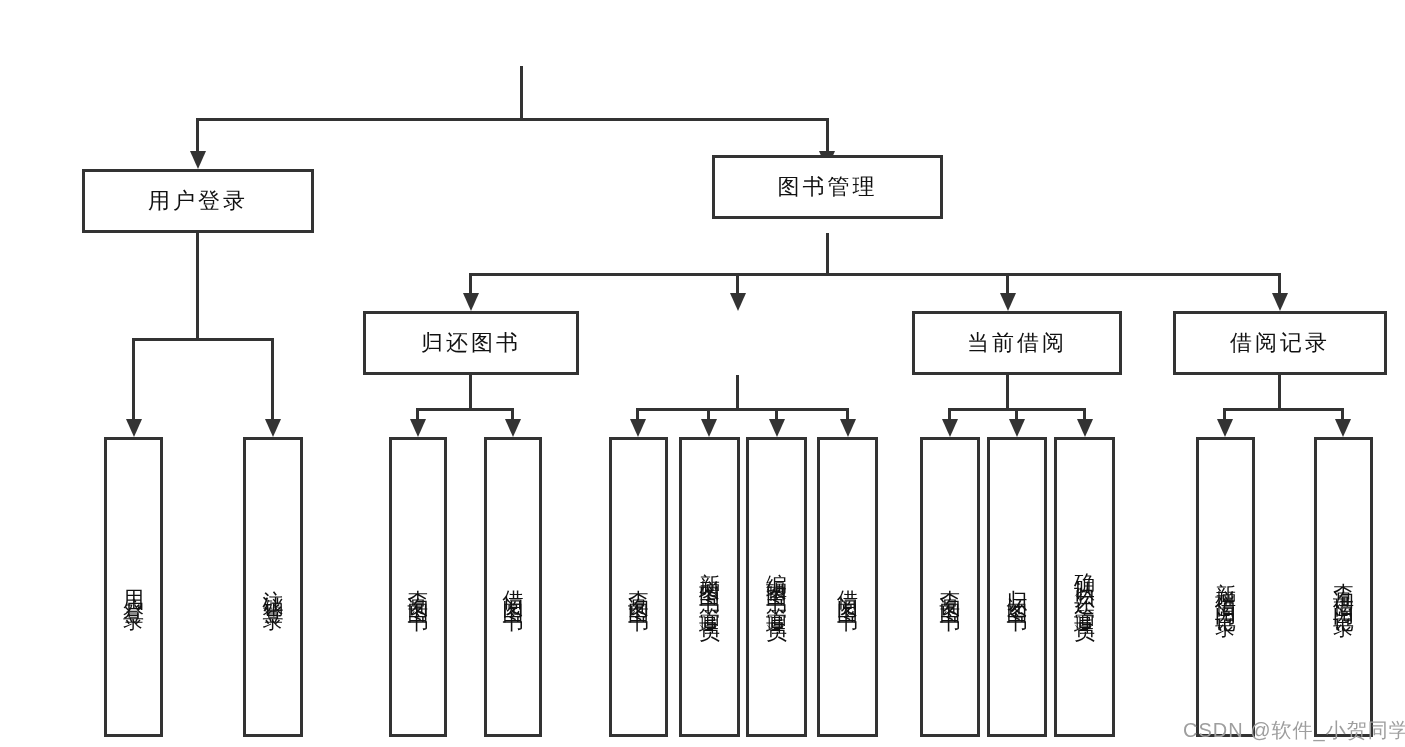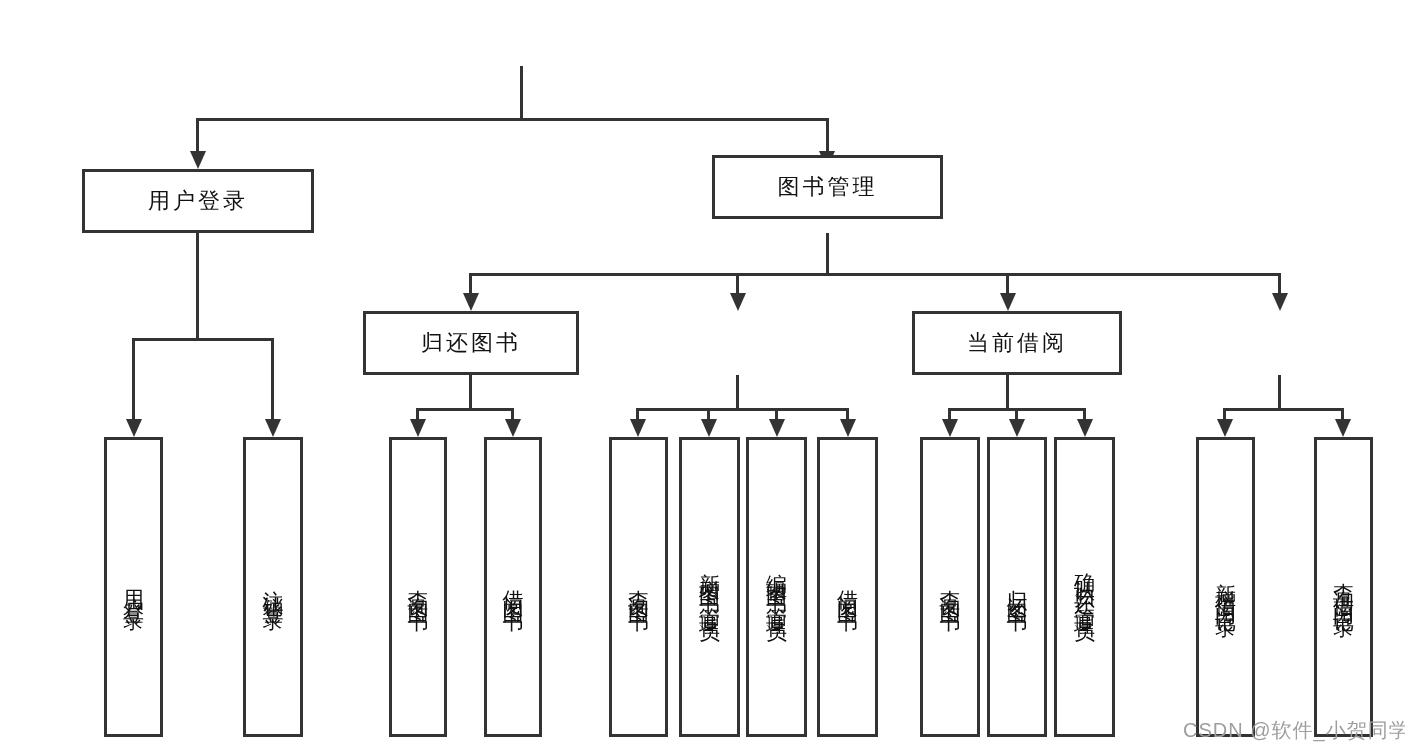--- a/index.html
+++ b/index.html
@@ -86,20 +86,23 @@
   <div class="box" style="left:712px; top:155px; width:231px; height:64px;">
     <span>图书管理</span>
   </div>
 
   <div class="box" style="left:363px; top:311px; width:216px; height:64px;">
     <span>归还图书</span>
   </div>
   <div class="box" style="left:878px; top:311px; width:210px; height:64px;margin-left:34px;">
     <span>当前借阅</span>
   </div>
+  <div class="box" style="left:1173px; top:311px; width:214px; height:64px;">
+    <span>借阅记录</span>
+  </div>
 
   <div class="box leaf" style="left:104px; width:59px;">
     <span class="vtext">用户登录</span>
   </div>
   <div class="box leaf" style="left:243px; width:60px;">
     <span class="vtext">注销登录</span>
   </div>
 
   <div class="box leaf" style="left:389px; width:58px;">
     <span class="vtext">查询图书</span>

